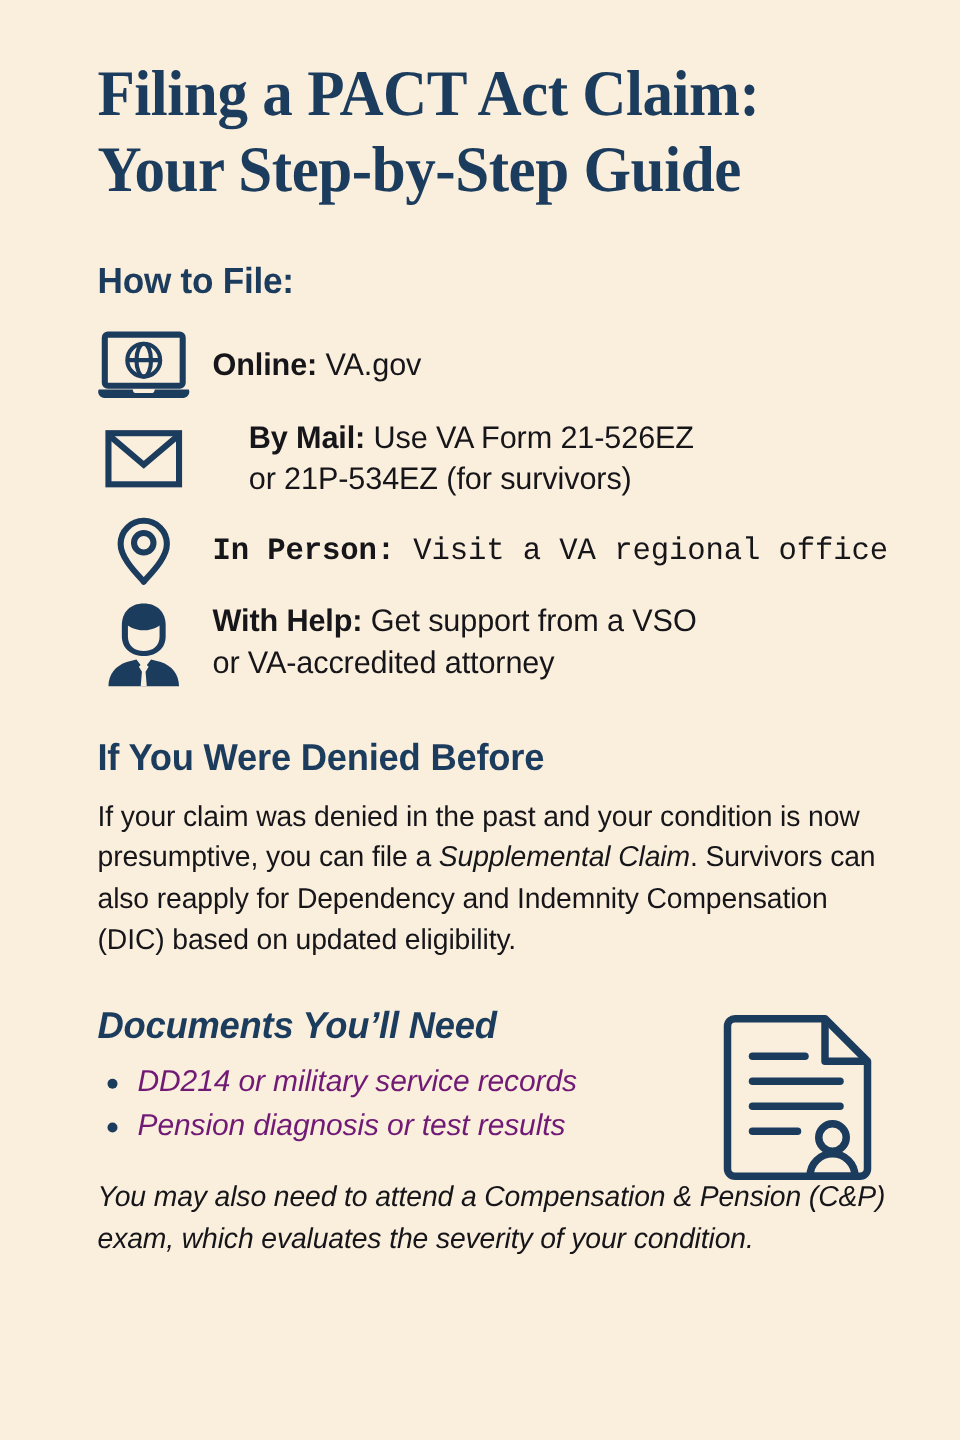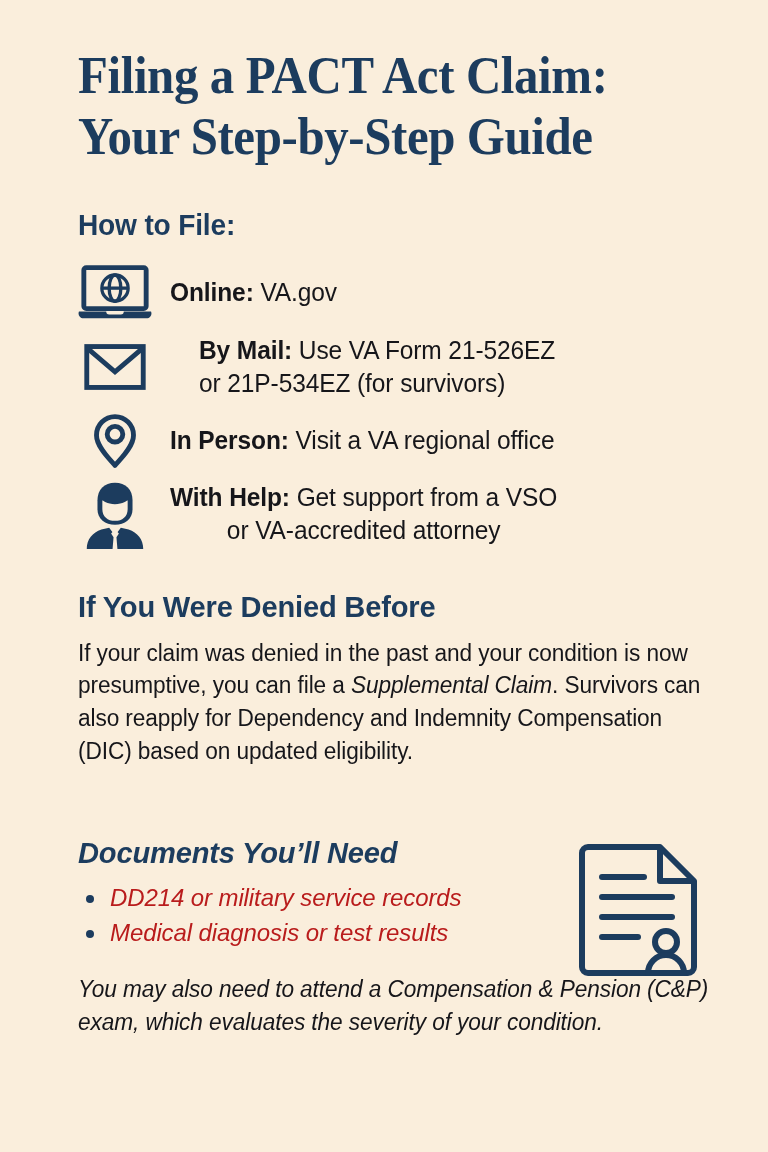--- a/index.html
+++ b/index.html
@@ -54,21 +54,21 @@
 
   
   .methods { margin-bottom: 40px; }
 
   .method {
     display: flex;
     align-items: center;
     gap: 18px;
     margin-bottom: 14px;
   }
-  .method:last-child { margin-bottom: 0; text-align: center; }
+  .method:last-child { margin-bottom: 0; }
 
   .method-icon {
     flex: 0 0 auto;
     width: 74px;
     display: flex;
     justify-content: center;
     align-items: center;
   }
 
   .method-text {
@@ -77,47 +77,47 @@
     color: #16161a;
     letter-spacing: -0.1px;
     transform: scaleX(0.98);
     transform-origin: left center;
   }
   .method-text b { font-weight: bold; }
 
   
   .m-online  { margin-bottom: 12px; align-items: center; }
   .m-mail    { margin-bottom: 10px; gap: 47px; }
-  .m-person  { margin-bottom: 6px; }
+  .m-person  { margin-bottom: 6px; font-family: Liberation Mono, monospace; }
 
   
   .body-text {
     font-size: 23px;
     line-height: 1.43;
     color: #16161a;
     letter-spacing: -0.1px;
     transform: scaleX(0.985);
     transform-origin: left top;
   }
   .body-text i { font-style: italic; }
 
-  .denied-block { margin-bottom: 68px; }
+  .denied-block { margin-bottom: 36px; }
 
   
   .docs-block { position: relative; font-style: italic; }
 
   .docs-list {
     list-style: none;
     margin: 0 0 22px 0;
     padding: 0;
   }
   .docs-list li {
     font-size: 24px;
     line-height: 1.45;
-    color: #b91c1c;
+    color: #701a75;
     padding-left: 32px;
     position: relative;
     letter-spacing: -0.1px;
   }
   .docs-list li::before {
     content: "";
     position: absolute;
     left: 8px;
     top: 14px;
     width: 8px;
@@ -224,19 +224,19 @@
         <line x1="28" y1="93" x2="64" y2="93" stroke="#1c3c5e" stroke-width="6" stroke-linecap="round"></line>
         <circle cx="92" cy="98" r="11" fill="none" stroke="#1c3c5e" stroke-width="6"></circle>
         <path d="M74 129 a18 18 0 0 1 36 0 z" fill="none" stroke="#1c3c5e" stroke-width="6" stroke-linejoin="round"></path>
       </svg>
     </div>
 
     <h2 class="h-section h-docs">Documents You’ll Need</h2>
 
     <ul class="docs-list">
       <li>DD214 or military service records</li>
-      <li>Medical diagnosis or test results</li>
+      <li>Pension diagnosis or test results</li>
     </ul>
 
     <p class="body-text closing">You may also need to attend a Compensation &amp; Pension (C&amp;P) exam, which evaluates the severity of your condition.</p>
   </div>
 
 </div>
 
 </body></html>

